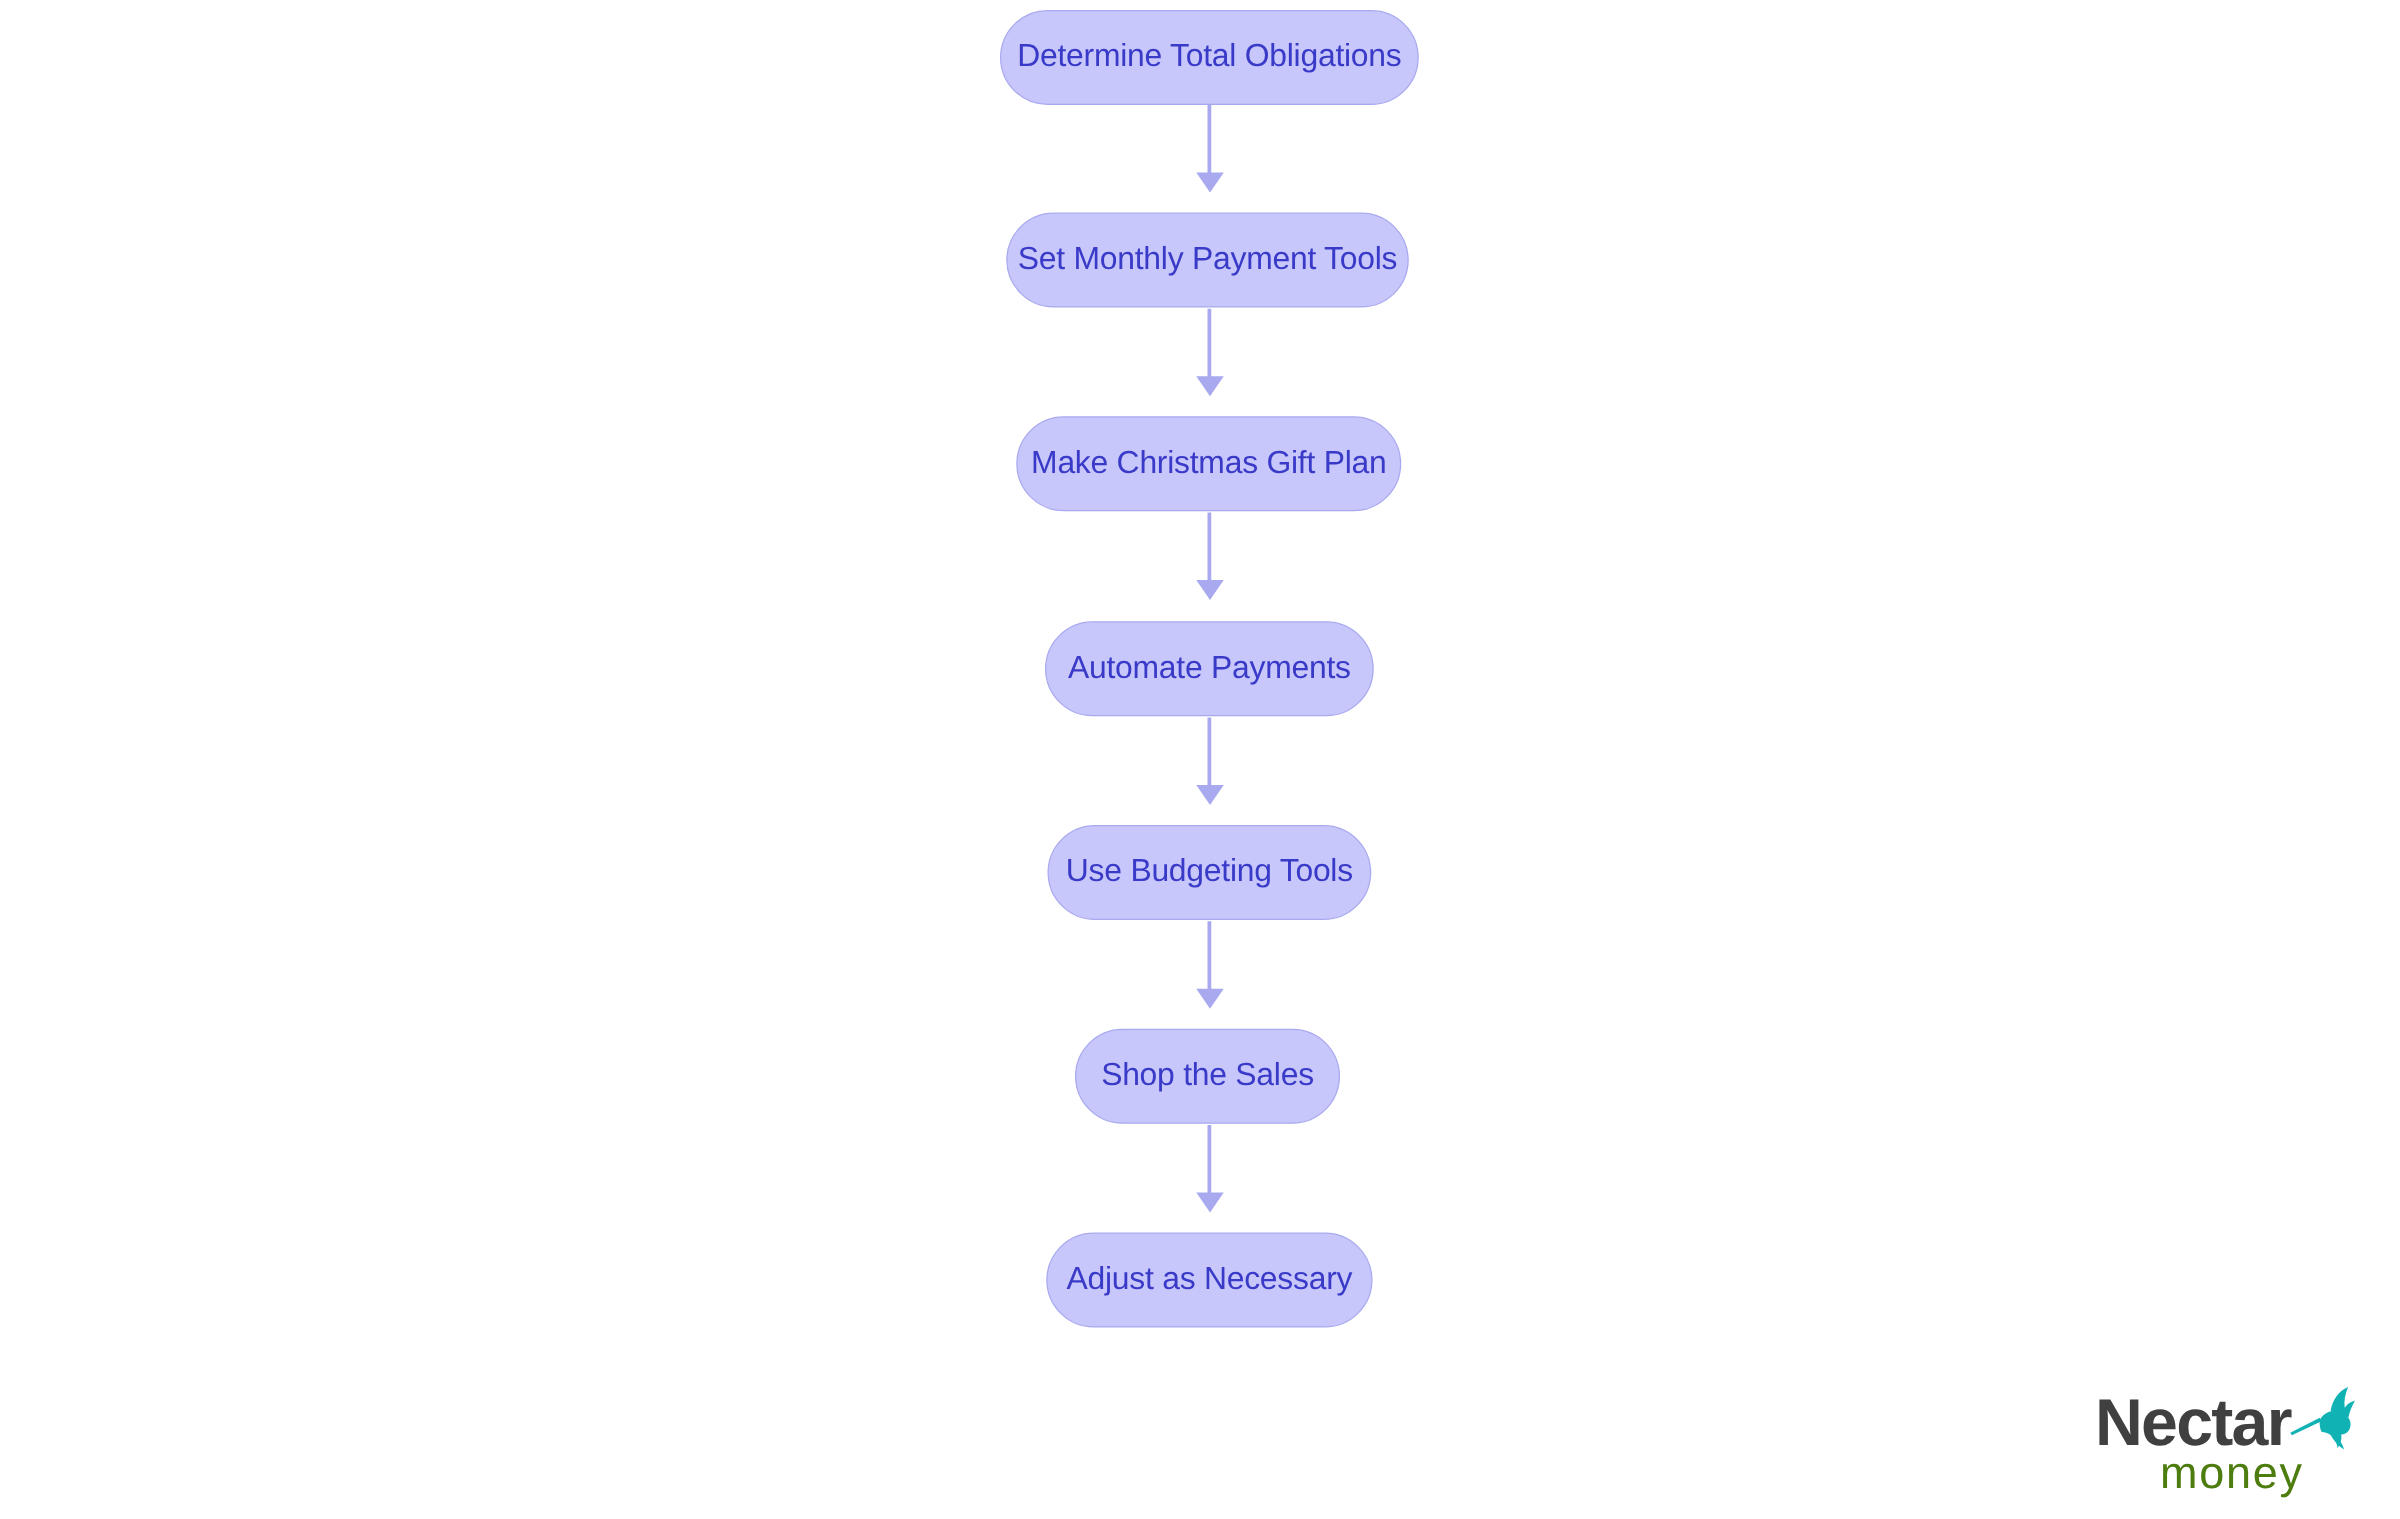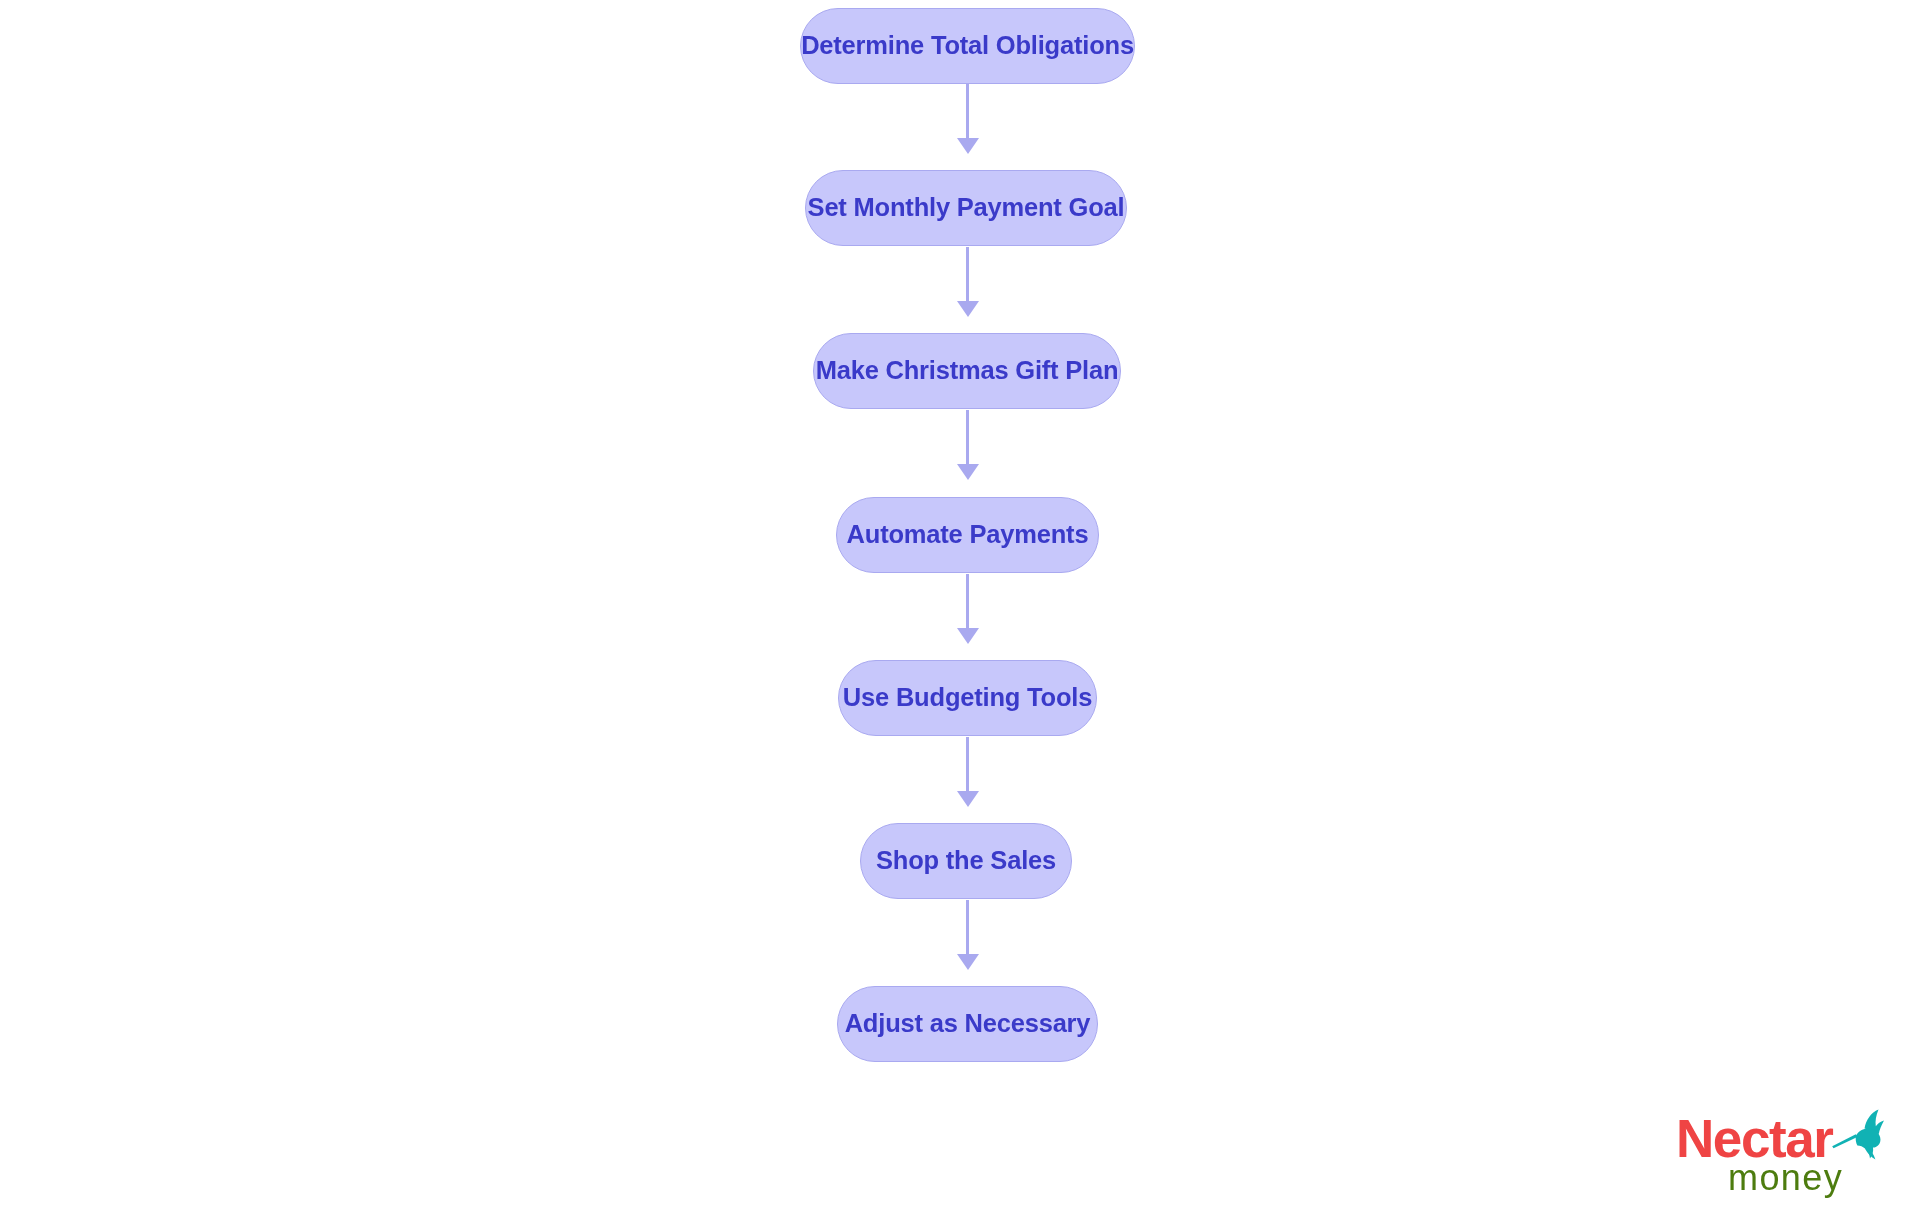--- a/index.html
+++ b/index.html
@@ -33,21 +33,21 @@
     border-radius: 999px;
     display: flex;
     align-items: center;
     justify-content: center;
     height: 76px;
     z-index: 3;
   }
   .node-label {
     color: #3a3ac9;
     font-size: 25.5px;
-    font-weight: 700;
+    font-weight: 400;
     letter-spacing: -0.2px;
     white-space: nowrap;
     line-height: 1;
     font-family: "Liberation Sans", "DejaVu Sans", sans-serif;
   }
 
   
   .connector {
     position: absolute;
     z-index: 1;
@@ -77,21 +77,21 @@
     width: 220px;
     height: 86px;
     z-index: 5;
   }
   .logo-wordmark {
     position: absolute;
     left: 0;
     top: 0;
     font-size: 53px;
     font-weight: 700;
-    color: #ef4444;
+    color: #404040;
     letter-spacing: -1.4px;
     line-height: 1;
     font-family: "Liberation Sans", "DejaVu Sans", sans-serif;
   }
   .logo-subword {
     position: absolute;
     left: 52px;
     top: 48px;
     font-size: 36px;
     font-weight: 400;
@@ -136,21 +136,21 @@
   <div class="connector" style="left:966px; top:900px; height:70px;">
     <div class="connector-line" style="height:56px;"></div>
     <div class="connector-head" style="top:54px;"></div>
   </div>
 
   <div class="node" style="left:800px; top:8px; width:335px;">
     <span class="node-label">Determine Total Obligations</span>
   </div>
 
   <div class="node" style="left:805px; top:170px; width:322px;">
-    <span class="node-label">Set Monthly Payment Goal</span>
+    <span class="node-label">Set Monthly Payment Tools</span>
   </div>
 
   <div class="node" style="left:836px; top:497px; width:263px;">
     <span class="node-label">Automate Payments</span>
   </div>
 
   <div class="node" style="left:813px; top:333px; width:308px;">
     <span class="node-label">Make Christmas Gift Plan</span>
   </div>
 

